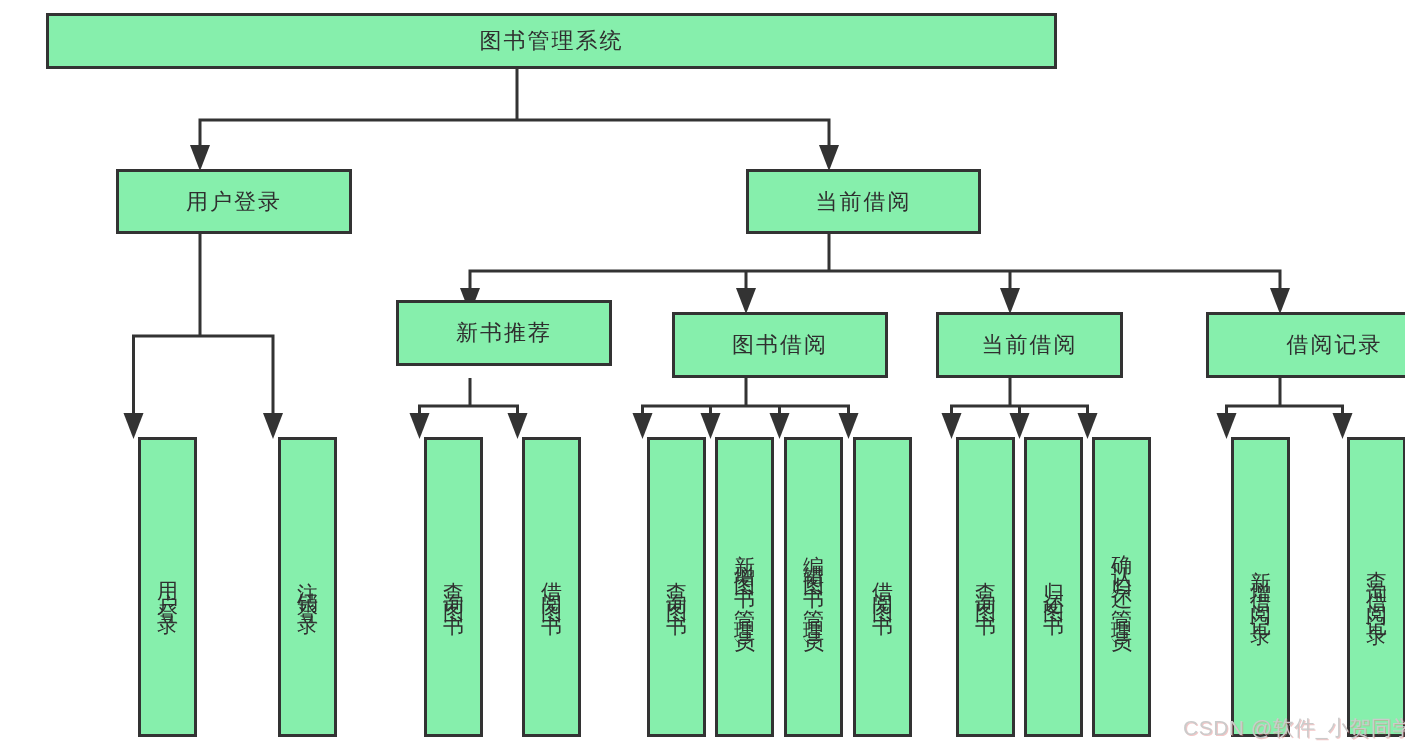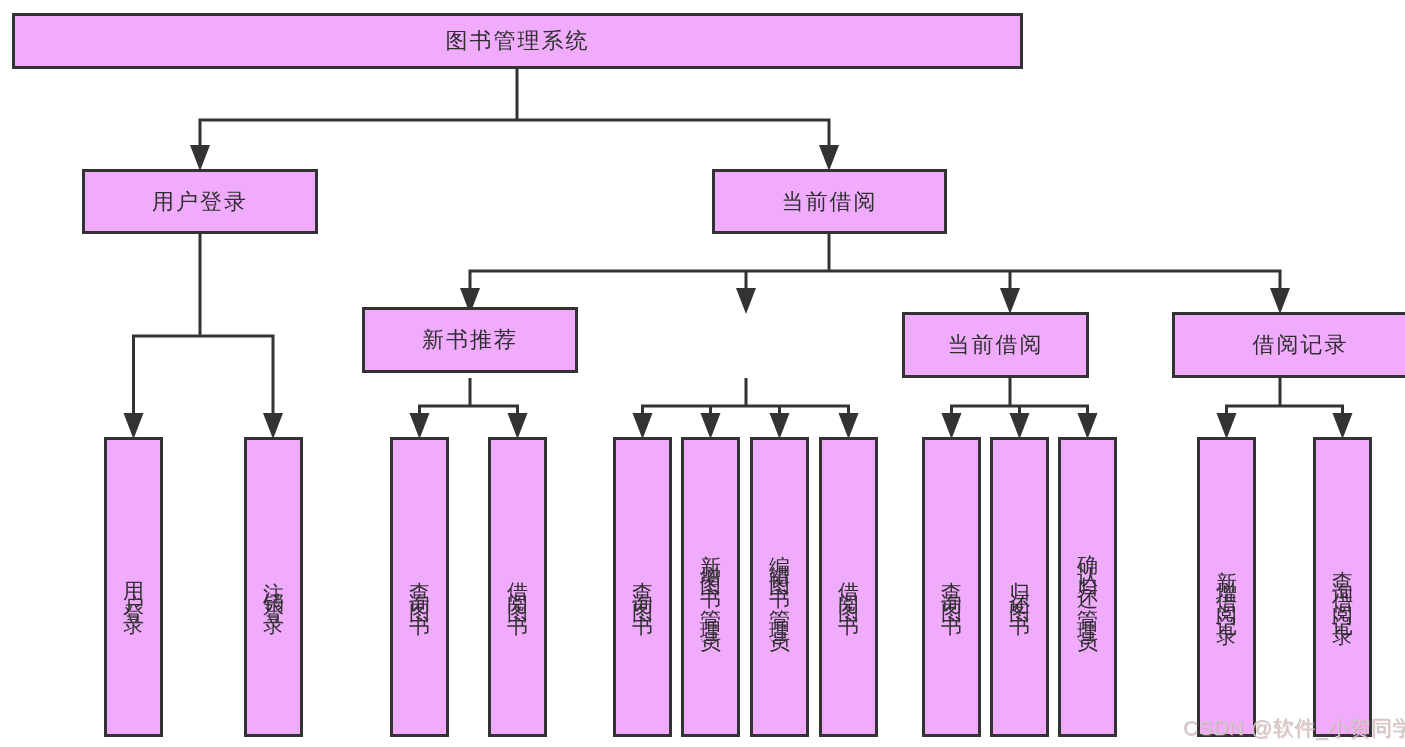--- a/index.html
+++ b/index.html
@@ -14,26 +14,27 @@
   svg.connectors {
     position: absolute;
     left: 0; top: 0;
     z-index: 1;
     pointer-events: none;
   }
   .node {
     position: absolute;
     box-sizing: border-box;
     border: 3px solid #333333;
-    background: #f0abfc;
+    background: #86efac;
     display: flex;
     align-items: center;
     justify-content: center;
     color: #2f2f2f;
     z-index: 2;
+    margin-left: 34px;
   }
   .h-node { font-size: 22px; letter-spacing: 2px; }
   .v-node span {
     writing-mode: vertical-rl;
     text-orientation: mixed;
     font-size: 21px;
     letter-spacing: 11px;
     line-height: 1.15;
     white-space: nowrap;
   }
@@ -98,22 +99,25 @@
     <span>图书管理系统</span>
   </div>
 
   <div class="node h-node" style="left:82px;top:169px;width:236px;height:65px">
     <span>用户登录</span>
   </div>
   <div class="node h-node" style="left:712px;top:169px;width:235px;height:65px">
     <span>当前借阅</span>
   </div>
 
-  <div class="node h-node" style="left:362px;top:307px;width:216px;height:66px">
+  <div class="node h-node" style="left:362px;top:300px;width:216px;height:66px">
     <span>新书推荐</span>
+  </div>
+  <div class="node h-node" style="left:638px;top:312px;width:216px;height:66px">
+    <span>图书借阅</span>
   </div>
   <div class="node h-node" style="left:902px;top:312px;width:187px;height:66px">
     <span>当前借阅</span>
   </div>
   <div class="node h-node" style="left:1172px;top:312px;width:257px;height:66px">
     <span>借阅记录</span>
   </div>
 
   <div class="node v-node" style="left:104px;top:437px;width:59px;height:300px">
     <span>用户登录</span>

